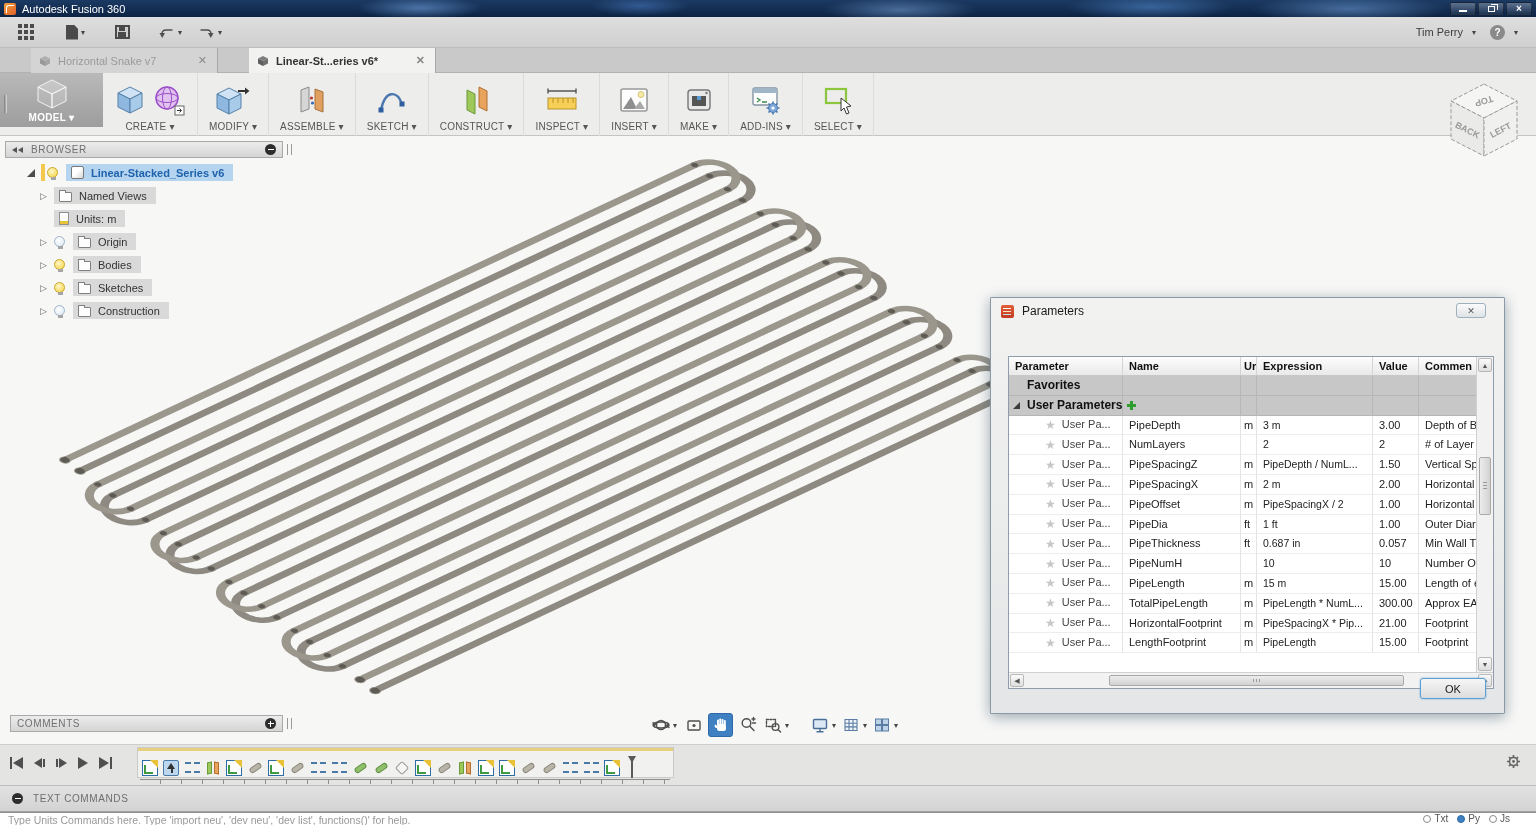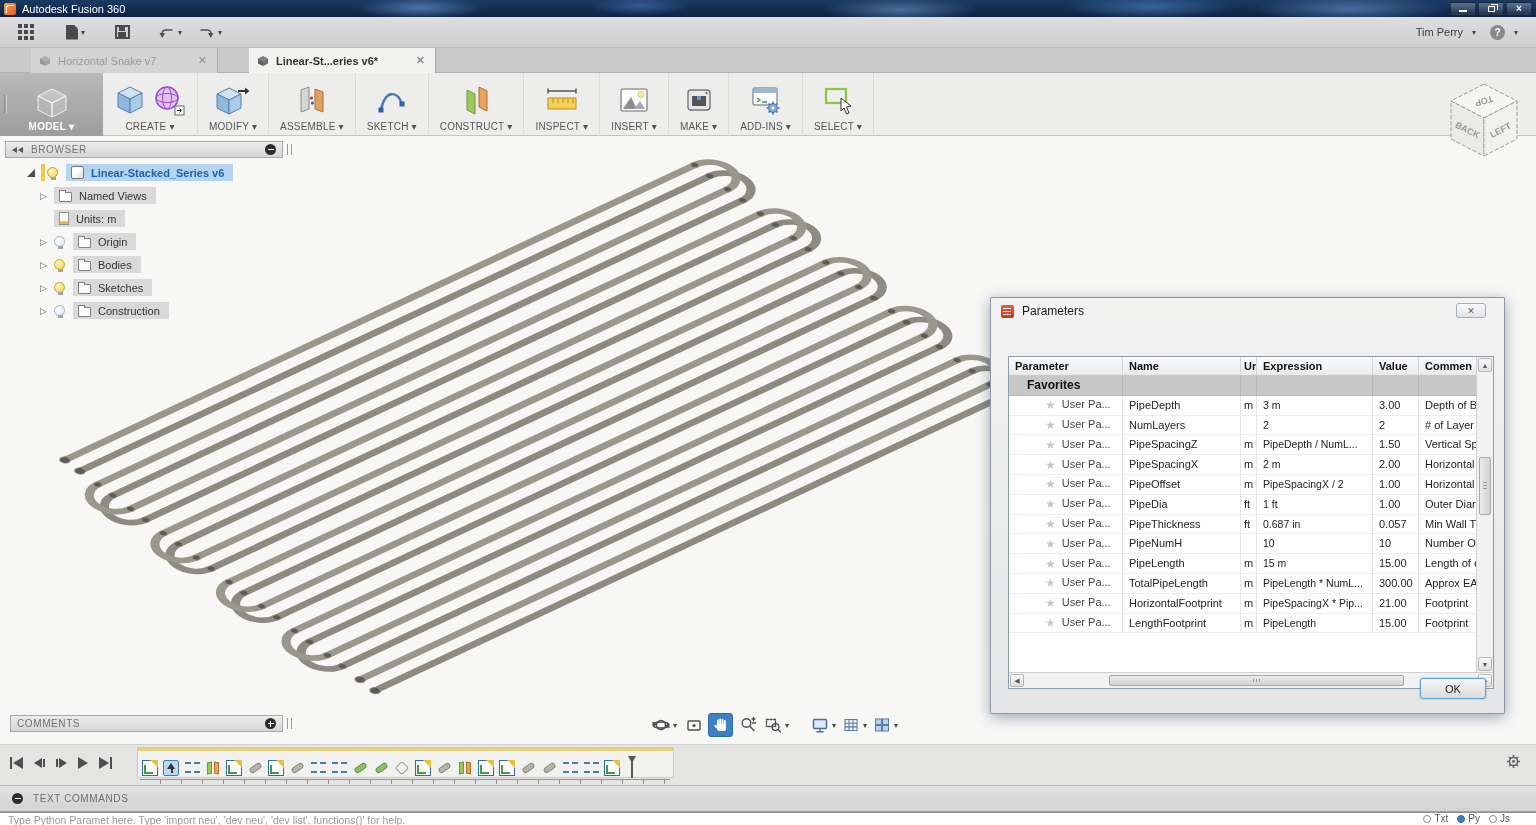--- a/index.html
+++ b/index.html
@@ -41,21 +41,21 @@
   .tabbar{position:absolute;left:0;top:48px;width:1536px;height:25px;background:#c9c9c9;border-bottom:1px solid #b2b2b2;display:flex;}
   .doctab{width:187px;height:25px;display:flex;align-items:center;padding:0 8px;border-right:1px solid #a8a8a8;margin-left:31px;}
   .doctab.inactive{background:#d4d4d4;color:#9a9a9a;}
   .doctab.active{background:#f2f2f1;color:#333;font-weight:bold;}
   .tab-label{font-size:11px;margin-left:7px;flex:1;white-space:nowrap;overflow:hidden;}
   .tab-close{font-size:11px;color:#8a8a8a;padding:0 2px;}
   .cube12{flex:none;}
 
   
   .ribbon{position:absolute;left:0;top:73px;width:1536px;height:63px;background:#ededec;border-bottom:1px solid #c4c4c4;display:flex;}
-  .model-block{width:103px;height:63px;background:linear-gradient(#b9b9b9,#9d9d9d);display:flex;flex-direction:column;align-items:center;justify-content:flex-end;padding-bottom:4px;position:relative;}
+  .model-block{width:103px;height:54px;background:linear-gradient(#b9b9b9,#9d9d9d);display:flex;flex-direction:column;align-items:center;justify-content:flex-end;padding-bottom:4px;position:relative;}
   .model-block::before{content:"";position:absolute;left:4px;top:22px;width:1px;height:18px;background:#8a8a8a;box-shadow:2px 0 #cfcfcf;}
   .model-label{color:#fff;font-size:10px;font-weight:bold;letter-spacing:.3px;}
   .rgroup{height:63px;display:flex;flex-direction:column;align-items:center;justify-content:flex-end;padding:0 11px 4px;border-right:1px solid #dcdcdc;}
   .ricons{display:flex;align-items:center;gap:6px;height:40px;margin-bottom:1px;}
   .rlabel{font-size:10px;color:#555;letter-spacing:.2px;white-space:nowrap;}
 
   
   .pipes{position:absolute;left:30px;top:140px;pointer-events:none;}
 
   
@@ -521,20 +521,33 @@
     <div class="pbody">
       <div class="prow group">
         <span class="pcell"></span>
           <span class="pcell"></span>
           <span class="pcell"></span>
           <span class="pcell"></span>
           <span class="pcell"></span>
           <span class="pcell" style="border-right:none"></span>
         <span class="grouplabel">Favorites</span>
       </div>
+      <div class="prow group">
+        <span class="pcell"></span>
+          <span class="pcell"></span>
+          <span class="pcell"></span>
+          <span class="pcell"></span>
+          <span class="pcell"></span>
+          <span class="pcell" style="border-right:none"></span>
+        <span class="grp-tri"></span>
+        <span class="grouplabel">
+            <span>User Parameters</span>
+            <span class="plus-green"></span>
+          </span>
+      </div>
       <div id="param-rows">
           <div class="prow">
             <div class="pcell c-param">
               <span class="star">★</span>
               <span class="plabel">User Pa...</span>
             </div>
             <div class="pcell">PipeDepth</div>
             <div class="pcell" style="padding-left: 3px;">m</div>
             <div class="pcell c-expr">3 m</div>
             <div class="pcell">3.00</div>
@@ -857,21 +870,21 @@
     <circle cx="8.5" cy="8.5" r="1.4" fill="#666"></circle>
     <path d="M8.5 2 v2.4 M8.5 12.6 v2.4 M2 8.5 h2.4 M12.6 8.5 h2.4 M4 4 l1.7 1.7 M11.3 11.3 l1.7 1.7 M13 4 l-1.7 1.7 M5.7 11.3 L4 13" stroke="#666" stroke-width="1.7"></path>
   </svg>
 </div>
 
 <div class="textcmd">
   <span class="circle-btn"></span>
   <span class="textcmd-label">TEXT COMMANDS</span>
 </div>
 <div class="cmdrow">
-  <span class="cmdinput">Type Python Paramet here.  Type 'import neu', 'dev neu', 'dev list', functions()' for help.</span>
+  <span class="cmdinput">Type Units Commands here.  Type 'import neu', 'dev neu', 'dev list', functions()' for help.</span>
   <span class="cmdmodes">
     <span class="mode">
         <span class="radio"></span>
         <span>Txt</span>
       </span>
     <span class="mode">
         <span class="radio sel"></span>
         <span>Py</span>
       </span>
     <span class="mode">

